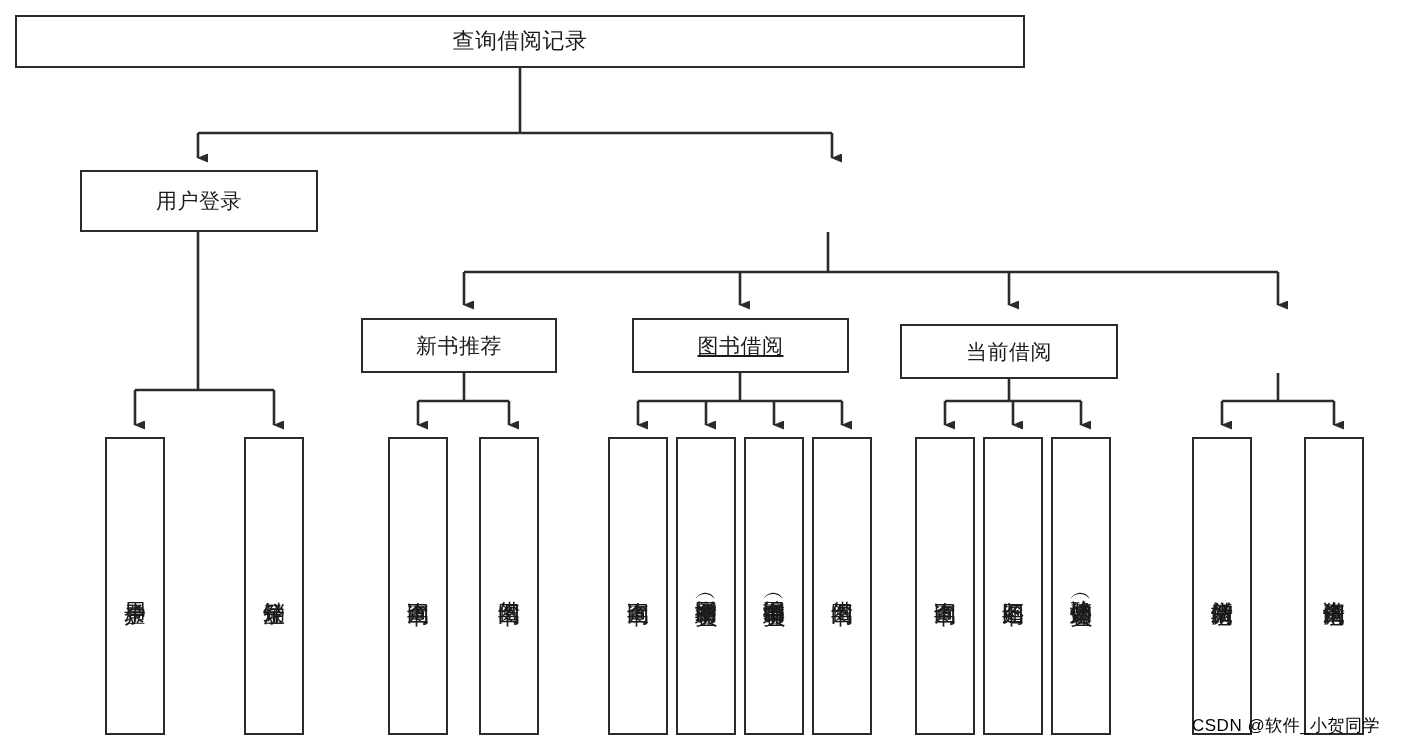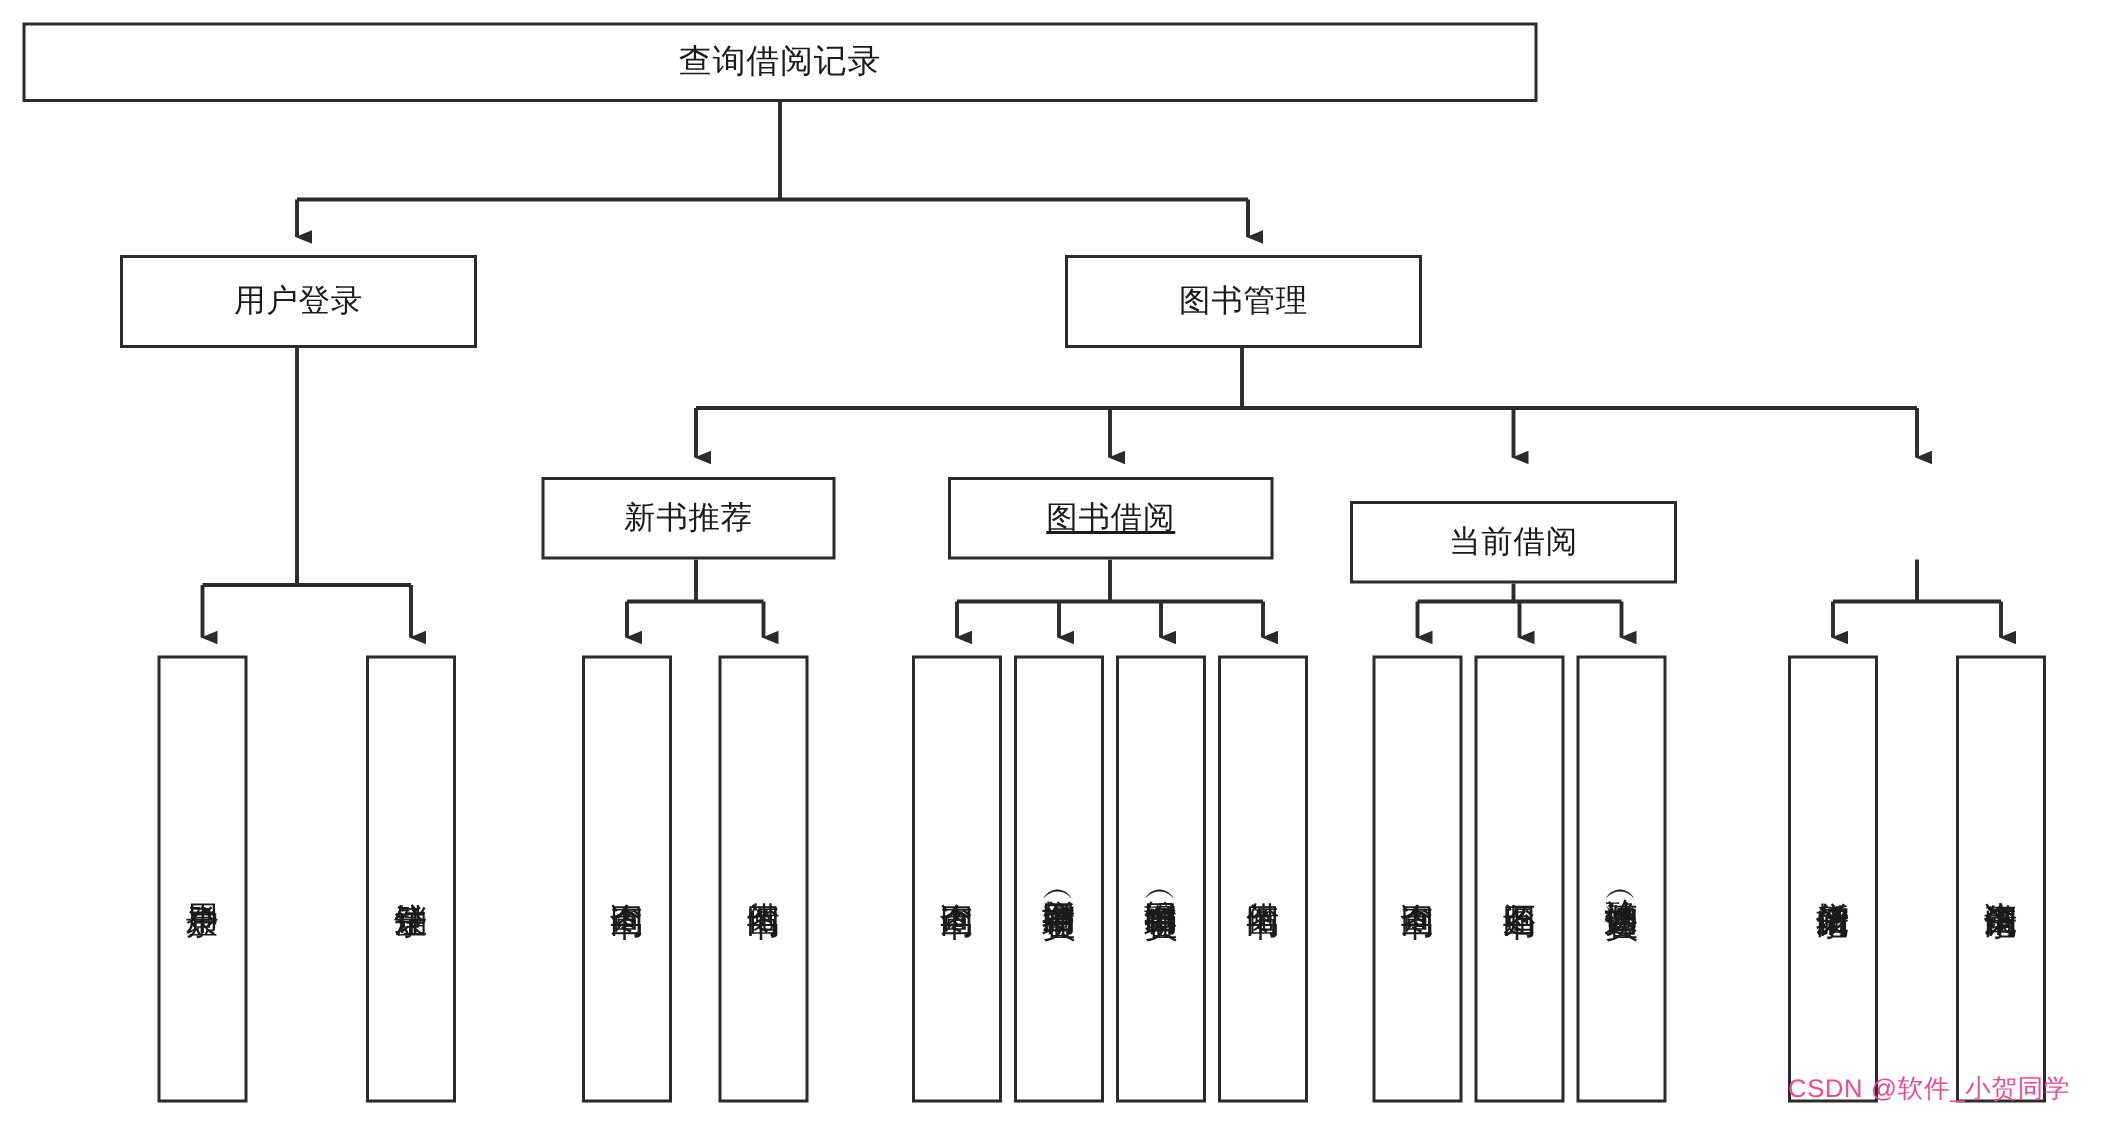--- a/index.html
+++ b/index.html
@@ -58,21 +58,21 @@
     font-size: 22px;
     line-height: 1.08;
     letter-spacing: 1px;
     max-height: 270px;
   }
   #watermark {
     position: absolute;
     left: 1192px;
     top: 714px;
     font-size: 17px;
-    color: #ec4899;
+    color: #000000;
     white-space: nowrap;
     letter-spacing: 0.5px;
     text-align: center;
   }
 </style>
 </head>
 <body>
 
 <div id="canvas">
 
@@ -126,31 +126,28 @@
     </g>
   </svg>
 
   <div class="node h-node" id="node-root" style="left:15px; top:15px; width:1010px; height:53px;">
     <span class="lbl">查询借阅记录</span>
   </div>
 
   <div class="node h-node" style="left:80px; top:170px; width:238px; height:62px;">
     <span class="lbl">用户登录</span>
   </div>
-  <div class="node h-node" style="left:710px; top:170px; width:238px; height:62px;">
-    <span class="lbl">图书管理</span>
-  </div>
 
   <div class="node h-node" style="left:361px; top:318px; width:196px; height:55px;">
     <span class="lbl">新书推荐</span>
   </div>
   <div class="node h-node" style="left:632px; top:318px; width:217px; height:55px;text-decoration:underline;">
     <span class="lbl">图书借阅</span>
   </div>
-  <div class="node h-node" style="left:900px; top:334px; width:218px; height:55px;">
+  <div class="node h-node" style="left:900px; top:324px; width:218px; height:55px;">
     <span class="lbl">当前借阅</span>
   </div>
 
   <div class="node v-node" style="left:105px; top:437px; width:60px; height:298px;">
     <span class="lbl">用户登录</span>
   </div>
   <div class="node v-node" style="left:244px; top:437px; width:60px; height:298px;">
     <span class="lbl">注销登录</span>
   </div>
 

